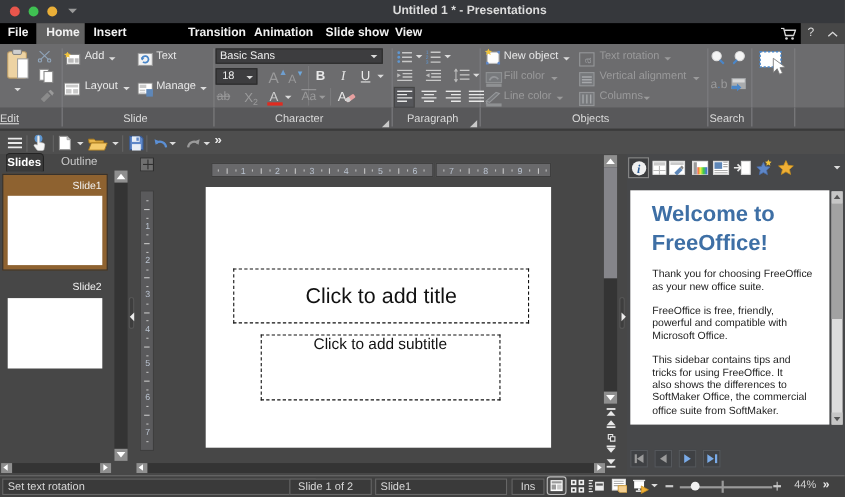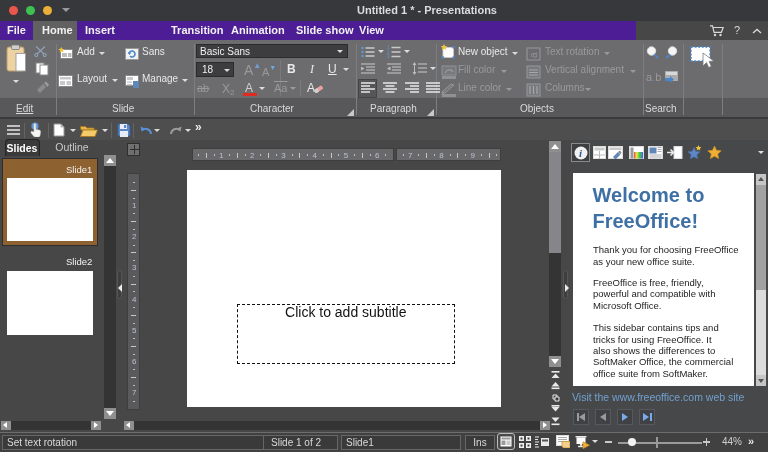--- a/index.html
+++ b/index.html
@@ -7,21 +7,21 @@
 body { font-family:"Liberation Sans", sans-serif; position:relative; background:#474747; }
 .abs { position:absolute; }
 
 
 #titlebar { left:0; top:0; width:768px; height:21px; background:#36383c; }
 .circ { position:absolute; top:6px; width:9px; height:9px; border-radius:50%; }
 #title-text { position:absolute; left:357px; top:4px; font-size:11px; font-weight:bold; color:#dcdcdc; letter-spacing:0px; }
 .tb-caret { position:absolute; left:62px; top:8px; width:0; height:0; border-left:4px solid transparent; border-right:4px solid transparent; border-top:4px solid #9a9a9a; }
 
 
-#menubar { left:0; top:21px; width:636px; height:19px; background:#4c1d95; }
+#menubar { left:0; top:21px; width:728px; height:19px; background:#000000; }
 .mi { position:absolute; top:0; height:19px; line-height:19px; font-size:11px; font-weight:bold; color:#f1f1f1; }
 #hometab { position:absolute; left:33px; top:0; width:44px; height:19px; background:#616161; }
 
 
 #ribbon { left:0; top:40px; width:768px; height:58px; background:#6c6c6e; }
 #grouplabels { left:0; top:98px; width:768px; height:18.5px; background:#58585a; }
 .glabel { position:absolute; top:4.5px; font-size:10px; color:#dadada; }
 .gdiv { position:absolute; top:4px; bottom:0; width:1px; background:#7e7e80; }
 .gdiv2 { position:absolute; top:0px; height:17px; width:1px; background:#7e7e80; }
 #ribbonline { left:0; top:116.5px; width:768px; height:2px; background:#3a3a3a; }
@@ -148,21 +148,21 @@
       <rect x="10" y="6" width="3.5" height="4" fill="#bbb"></rect>
     <path d="M3.5 0l0.9 1.9 2.1 0.2-1.6 1.4 0.5 2.1-1.9-1.1-1.9 1.1 0.5-2.1L0 2.1l2.1-0.2z" fill="#f0c33c"></path>
   </svg>
   <div class="rbtxt" style="left:77px;top:6px;">Add</div>
   <div class="caret" style="left:99px;top:12px;"></div>
   <svg class="abs" style="left:125px;top:8px;" width="14" height="12" viewBox="0 0 14 12">
     <rect x="0.5" y="0.5" width="13" height="11" fill="#f2f2f2" stroke="#999"></rect>
     <path d="M4 6a3 3 0 1 1 1 2.2" fill="none" stroke="#4a86c8" stroke-width="1.6"></path>
     <path d="M3 4.3l1.4 2.6 1.8-2.2z" fill="#4a86c8"></path>
   </svg>
-  <div class="rbtxt" style="left:142px;top:6px;">Sans</div>
+  <div class="rbtxt" style="left:142px;top:6px;">Text</div>
   <svg class="abs" style="left:58px;top:35px;" width="15" height="12" viewBox="0 0 15 12">
     <rect x="0.5" y="0.5" width="14" height="11" fill="#fff" stroke="#888"></rect>
     <rect x="2" y="2" width="11" height="2.5" fill="#c9c9c9"></rect>
     <rect x="2" y="6" width="5" height="4" fill="#c9c9c9"></rect>
       <rect x="8.5" y="6" width="4.5" height="4" fill="#c9c9c9"></rect>
   </svg>
   <div class="rbtxt" style="left:77px;top:33px;">Layout</div>
   <div class="caret" style="left:112px;top:39px;"></div>
   <svg class="abs" style="left:125px;top:35px;" width="15" height="13" viewBox="0 0 15 13">
     <rect x="0.5" y="0.5" width="13" height="10" fill="#fff" stroke="#888"></rect>
@@ -342,21 +342,21 @@
   <div class="gdiv2" style="left:436px;"></div>
   <div class="gdiv2" style="left:643px;"></div>
   <div class="gdiv2" style="left:683px;"></div>
   <div class="gdiv2" style="left:722px;"></div>
   <svg class="abs" style="left:347px;top:11px;" width="7" height="7" viewBox="0 0 7 7">
       <path d="M7 0v7H0z" fill="#c9c9c9"></path>
     </svg>
   <svg class="abs" style="left:427px;top:11px;" width="7" height="7" viewBox="0 0 7 7">
       <path d="M7 0v7H0z" fill="#c9c9c9"></path>
     </svg>
-  <div class="glabel" style="left:16px;text-decoration:underline;">Edit</div>
+  <div class="glabel" style="left:0;text-decoration:underline;">Edit</div>
   <div class="glabel" style="left:112px;">Slide</div>
   <div class="glabel" style="left:250px;">Character</div>
   <div class="glabel" style="left:370px;">Paragraph</div>
   <div class="glabel" style="left:520px;">Objects</div>
   <div class="glabel" style="left:645px;">Search</div>
   <div class="glabel" style="left:684px;margin-top:43px;">Select...</div>
 </div>
 <div class="abs" id="ribbonline"></div>
 
 <div class="abs" id="qtoolbar">
@@ -539,20 +539,23 @@
         <rect x="1.5" y="34" width="8" height="1.6"></rect>
       <path d="M5.5 51L1.5 46.5h8z"></path>
         <rect x="1.5" y="52.5" width="8" height="1.6"></rect>
     </g>
   </svg>
 
   <div class="abs" style="left:563px;top:129.5px;width:5px;height:29px;background:#3e3e3e;border:1px solid #565656;border-radius:3px;"></div>
   <div class="tri" style="left:564.5px;top:143.5px;border-top:4px solid transparent;border-bottom:4px solid transparent;border-left:4px solid #ececec;"></div>
 
   <div id="slide">
+    <div id="titleph">
+        <span>Click to add title</span>
+      </div>
     <div id="subtitleph">
         <span>Click to add subtitle</span>
       </div>
   </div>
 
   <div id="sidebar">
 
     <div class="abs" style="left:1px;top:3px;width:19px;height:19px;background:#3d3e40;border:1px solid #8a8a8a;"></div>
     <svg class="abs" style="left:4px;top:6px;" width="14" height="14" viewBox="0 0 14 14">
       <circle cx="7" cy="7" r="6.5" fill="#f0f0f0"></circle>
@@ -609,21 +612,20 @@
 
     <div class="abs" style="left:186px;top:34px;width:10px;height:212px;background:#dcdcdc;">
       <div class="abs" style="left:0;top:0;width:10px;height:11px;background:#c6c6c6;">
         <div class="tri" style="left:2px;top:3px;border-left:3px solid transparent;border-right:3px solid transparent;border-bottom:4px solid #555;"></div>
       </div>
       <div class="abs" style="left:0;top:11px;width:10px;height:105px;background:#a2a2a2;"></div>
       <div class="abs" style="left:0;top:201px;width:10px;height:11px;background:#c6c6c6;">
         <div class="tri" style="left:2px;top:4px;border-left:3px solid transparent;border-right:3px solid transparent;border-top:4px solid #555;"></div>
       </div>
     </div>
-    <div id="sblink">Visit the www.freeoffice.com web site</div>
     <div class="navbtn" style="left:3px;">
       <div class="tri" style="left:5px;top:3px;border-top:4px solid transparent;border-bottom:4px solid transparent;border-right:6px solid #9a9a9a;"></div>
       <div class="abs" style="left:3px;top:3px;width:2px;height:8px;background:#9a9a9a;"></div>
     </div>
     <div class="navbtn" style="left:25px;">
       <div class="tri" style="left:4px;top:3px;border-top:4px solid transparent;border-bottom:4px solid transparent;border-right:6px solid #9a9a9a;"></div>
     </div>
     <div class="navbtn" style="left:47px;">
       <div class="tri" style="left:4px;top:3px;border-top:4px solid transparent;border-bottom:4px solid transparent;border-left:6px solid #7aabe8;"></div>
     </div>

